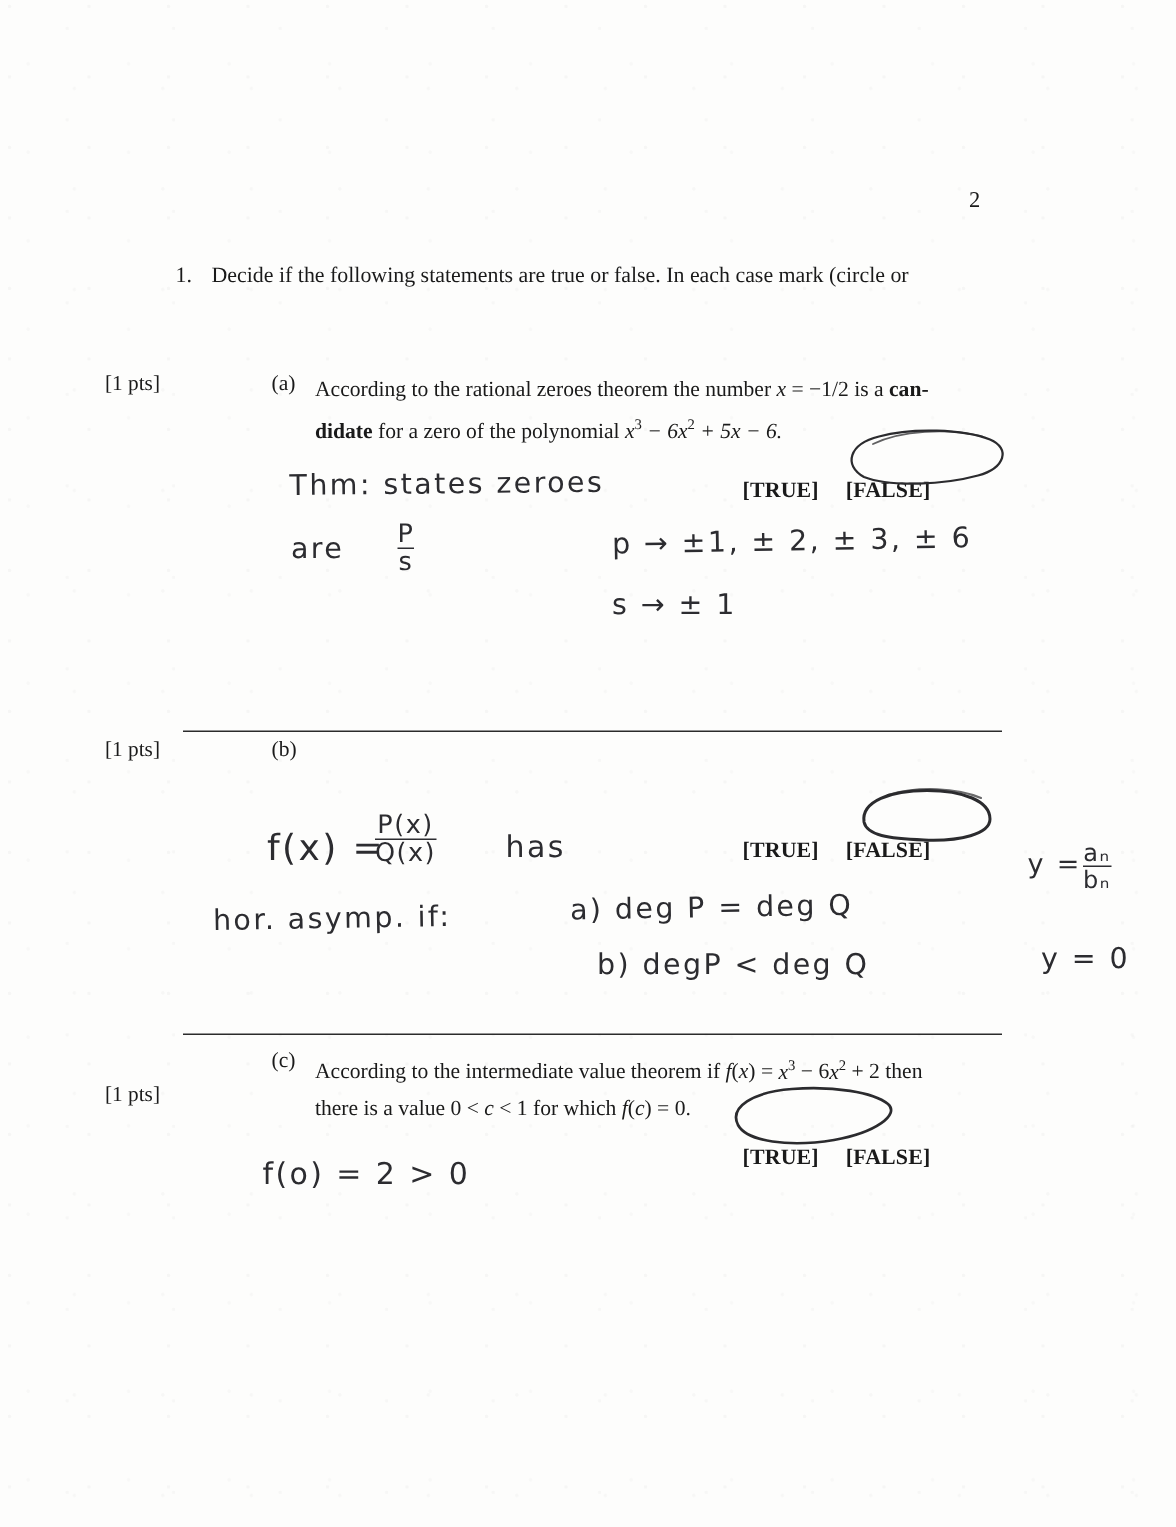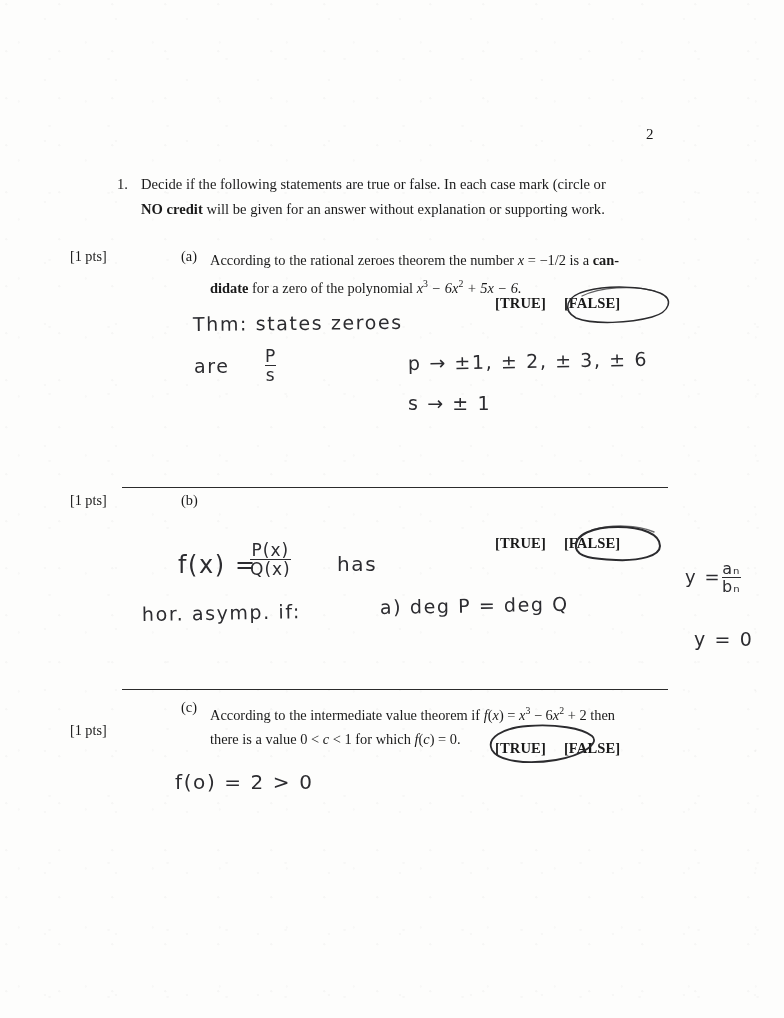--- a/index.html
+++ b/index.html
@@ -79,21 +79,21 @@
   .mathit { font-style: italic; font-family: "Liberation Serif", serif; }
   sup.exp { font-size: .68em; vertical-align: super; font-style: normal; }
 
   
   .choices {
     position: absolute;
     font-size: 14.6px;
     font-weight: bold;
     letter-spacing: .1px;
   }
-  .choices .opt { display: inline-block; }
+  .choices .opt { display: inline-block; margin-top: 24px; }
   .choices .gap { display: inline-block; width: 18px; }
 
   hr.rule {
     position: absolute;
     border: none;
     border-top: 1.6px solid #2b2b2b;
     margin: 0;
   }
 
   
@@ -121,21 +121,20 @@
 </head>
 <body>
 
 <div id="page">
 
   <div class="page-number">2</div>
 
   <div class="qblock" id="stem">
     <span class="num">1.</span>
     <div>Decide if the following statements are true or false.  In each case mark (circle or</div>
-    <div><span class="bold">NO credit</span><span> will be given for an answer without explanation or supporting work.</span></div>
   </div>
 
   <div class="pts" style="top:248px">[1 pts]</div>
   <div class="part-label" style="left:181px; top:248px">(a)</div>
   <div class="part-text" style="left:210px; top:248px; width:459px">
     <div><span>According to the rational zeroes theorem the number </span><span class="mathit">x</span> = −1/2<span> is a </span><span class="bold">can-</span></div>
     <div><span class="bold">didate</span><span> for a zero of the polynomial </span><span class="mathit">x<sup class="exp">3</sup> − 6x<sup class="exp">2</sup> + 5x − 6.</span></div>
   </div>
 
   <div class="choices" style="left:495px; top:295px">
@@ -171,20 +170,21 @@
   </svg>
 
   <div class="hw" style="left:178px; top:551px; font-size:24px;">f(x) =</div>
   <div class="hw frac" style="left:250px; top:542px; font-size:17px;text-align:center;">
     <span class="nm">P(x)</span>
     <span class="dn">Q(x)</span>
   </div>
   <div class="hw" style="left:337px; top:552px; font-size:20px;">has</div>
   <div class="hw" style="left:142px; top:603px; font-size:19px; transform:rotate(-1deg)">hor. asymp. if:</div>
   <div class="hw" style="left:380px; top:596px; font-size:19px; transform:rotate(-1deg)">a) deg P = deg Q</div>
+  <div class="hw" style="left:398px; top:632px; font-size:19px;">b) degP &lt; deg Q</div>
   <div class="hw" style="left:685px; top:566px; font-size:18px;">y =</div>
   <div class="hw frac" style="left:722px; top:561px; font-size:16px;">
     <span class="nm">aₙ</span>
     <span class="dn">bₙ</span>
   </div>
   <div class="hw" style="left:694px; top:628px; font-size:19px;">y = 0</div>
 
   <hr class="rule" style="left:122px; top:689px; width:546px">
 
   <div class="pts" style="top:722px">[1 pts]</div>

